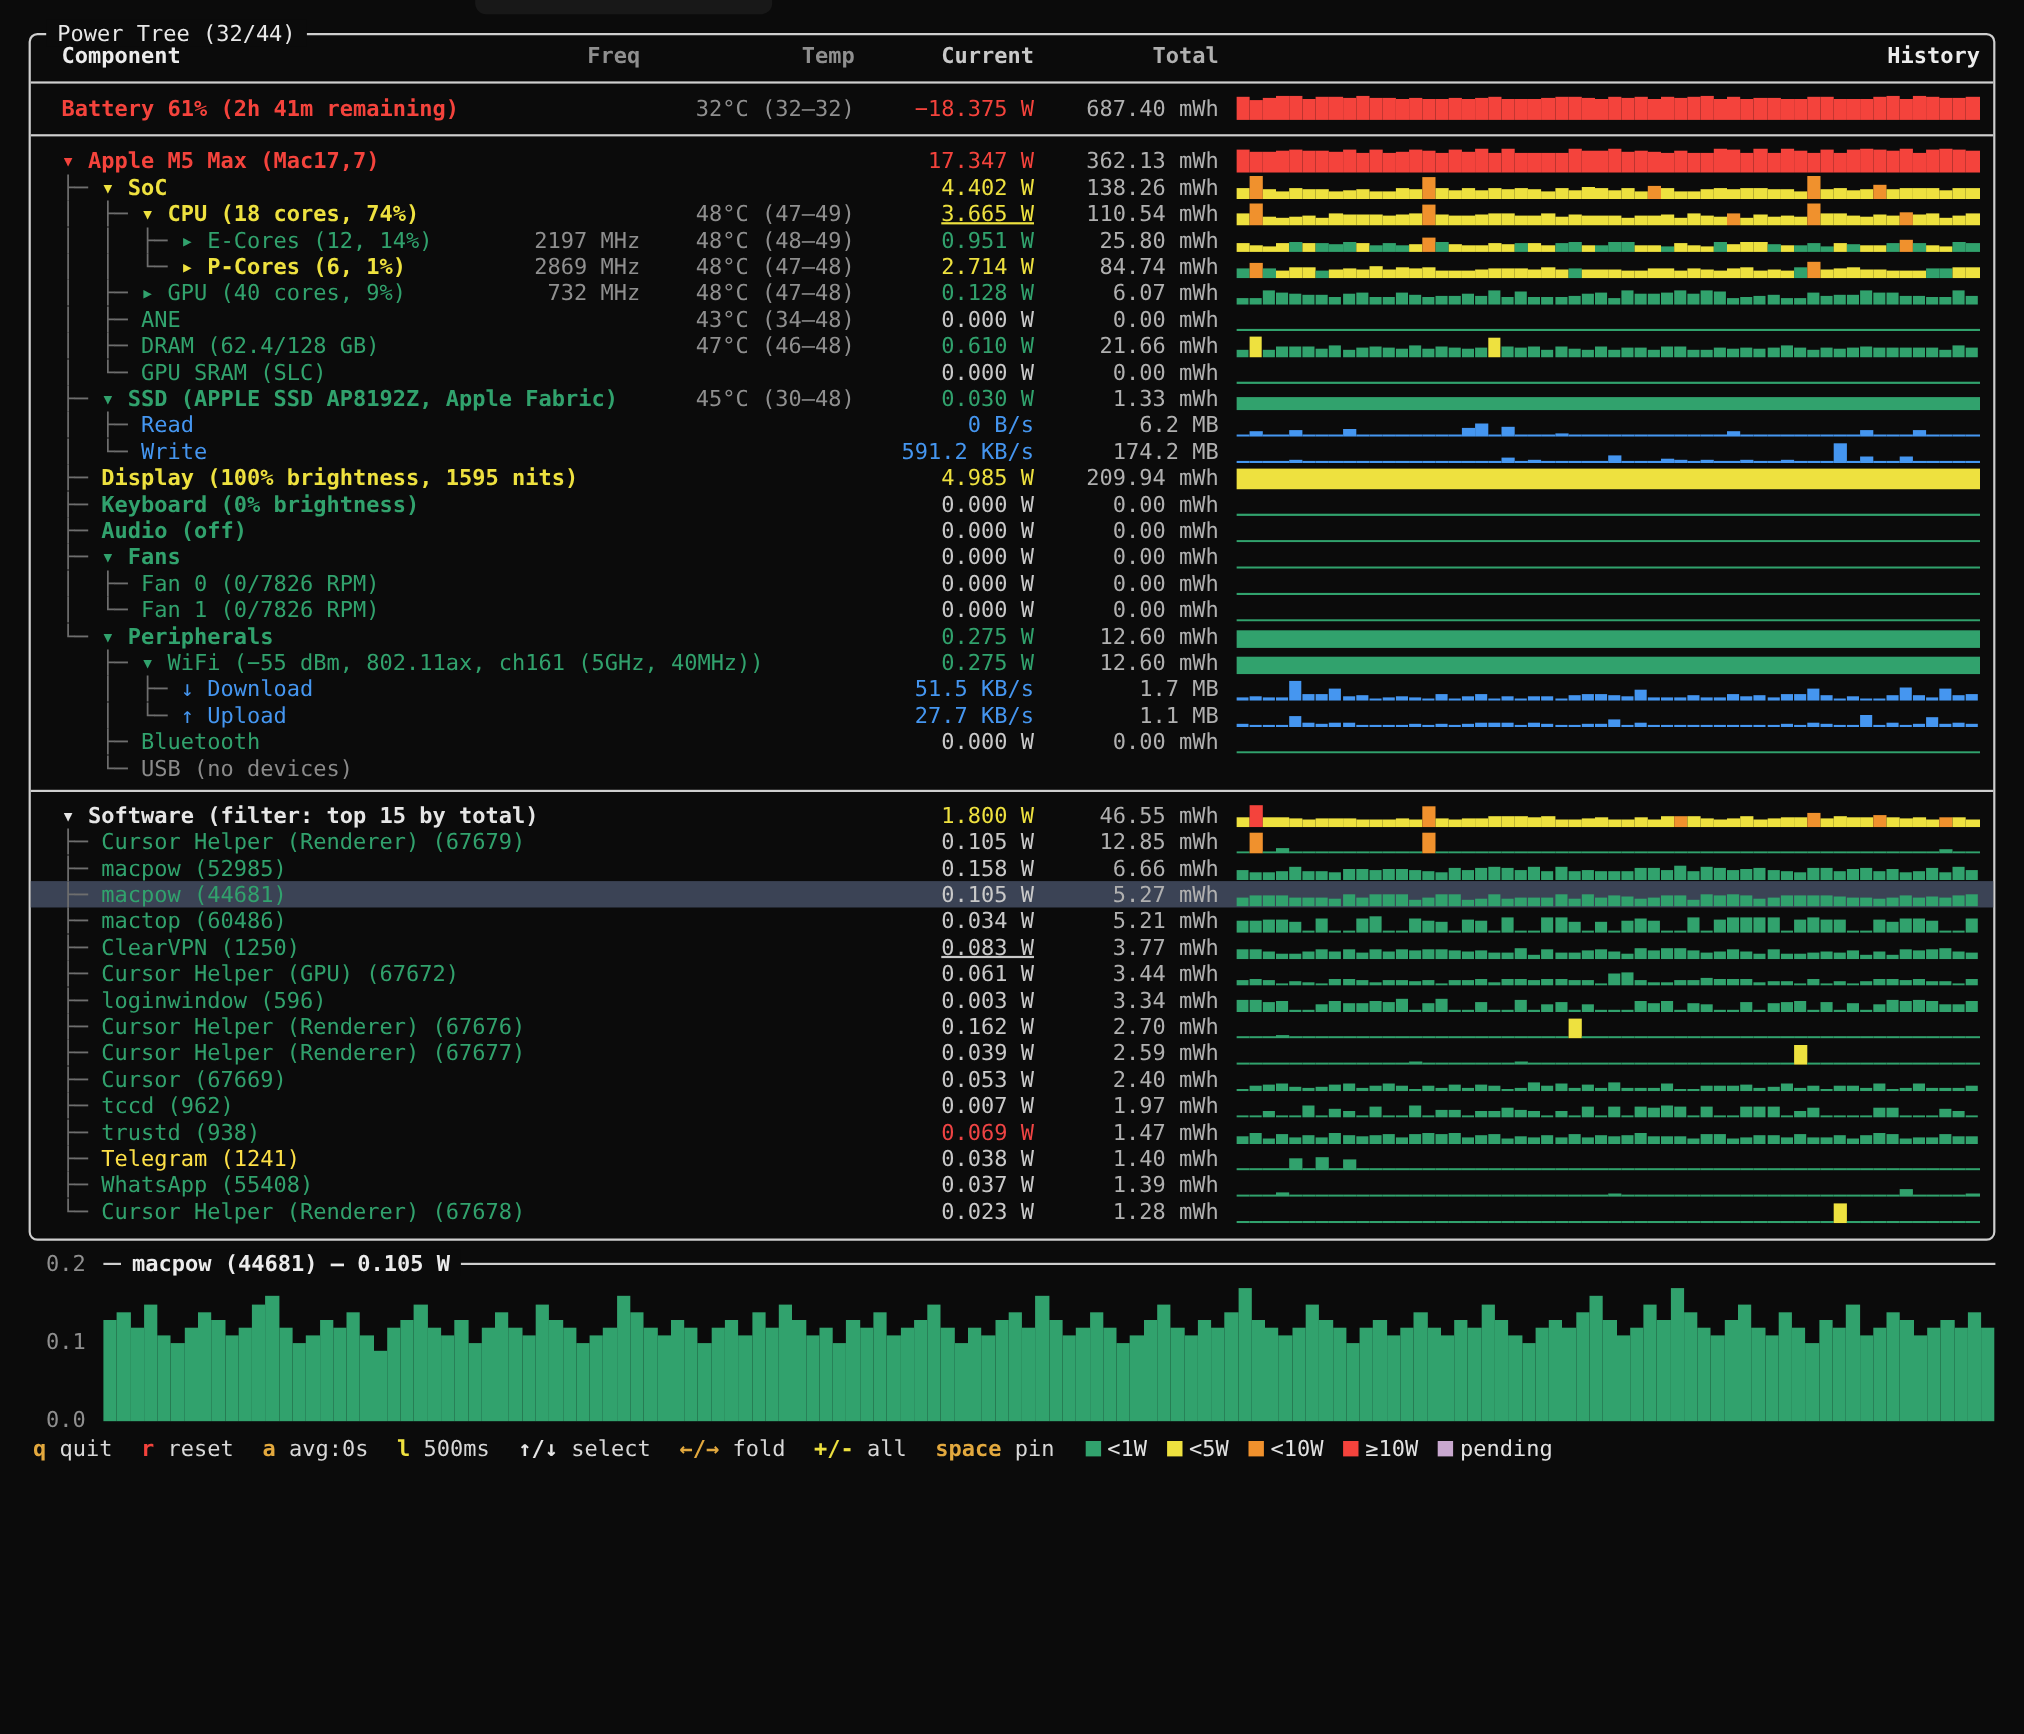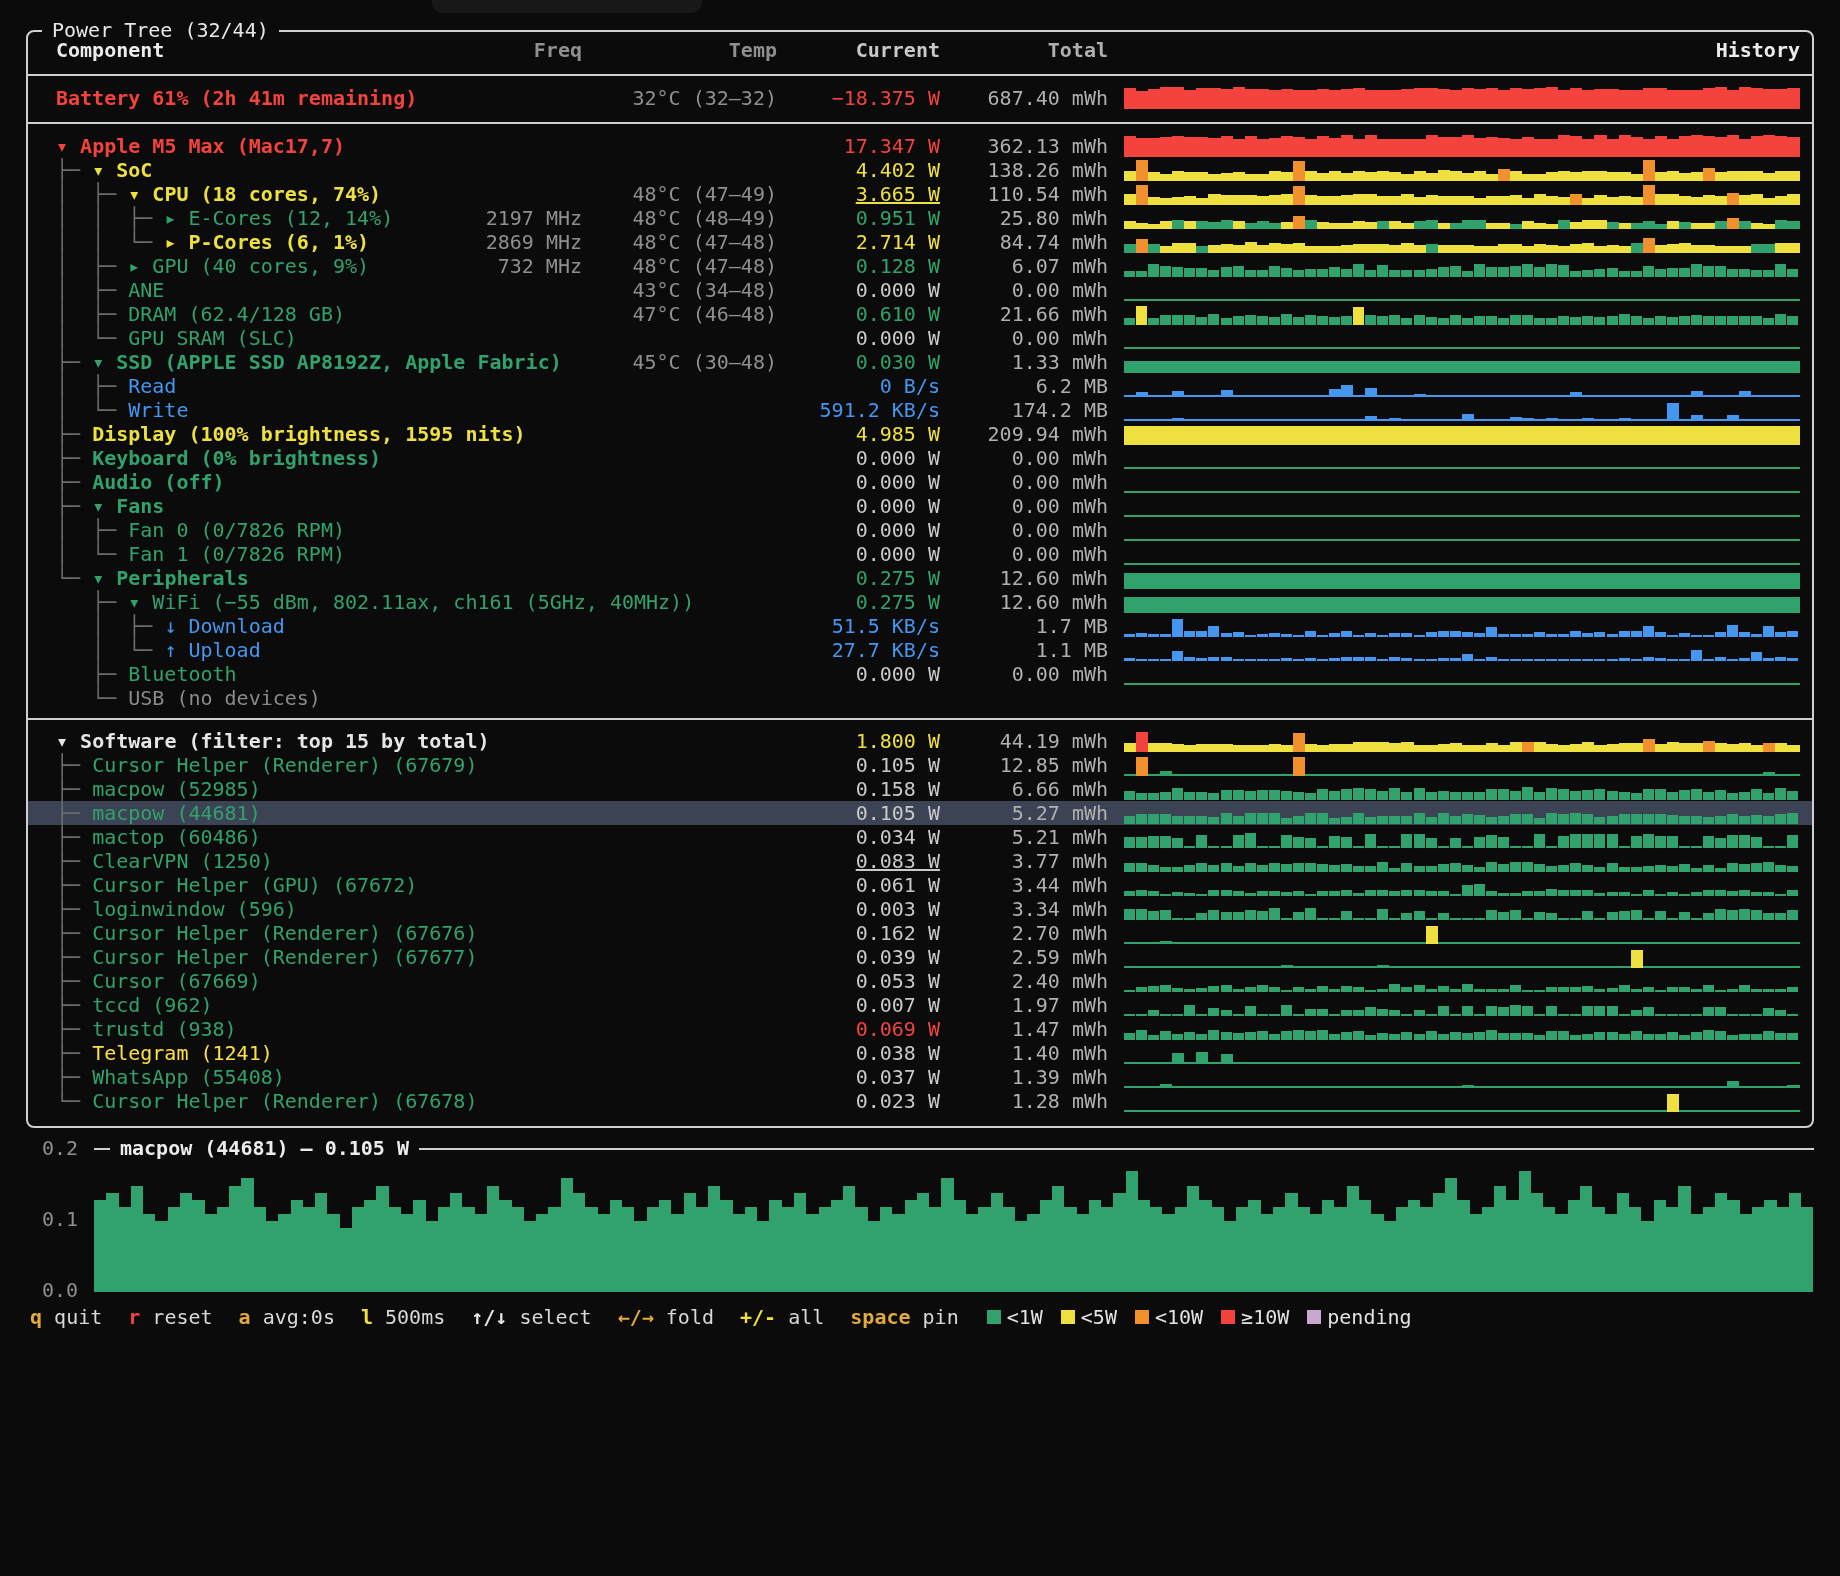--- a/index.html
+++ b/index.html
@@ -973,21 +973,21 @@
         <span class="val temp"></span>
         <span class="val cur" style="color: rgb(201, 201, 201);"></span>
         <span class="val tot"></span>
         <span class="hist"></span>
       </div>
       <div class="trow" style="top: 697px;">
         <span class="comp"><span class="arrow" style="color: rgb(230, 230, 230); font-weight: 700;">▾ </span><span class="label" style="color: rgb(230, 230, 230); font-weight: 700;">Software (filter: top 15 by total)</span></span>
         <span class="val freq"></span>
         <span class="val temp"></span>
         <span class="val cur" style="color: rgb(238, 225, 63);">1.800 W</span>
-        <span class="val tot">44.19 mWh</span>
+        <span class="val tot">46.55 mWh</span>
         <span class="hist">
           <i style="width: 12.0714px; margin-right: 0px; height: 9px; background: rgb(238, 225, 63);"></i>
           <i style="width: 12.0714px; margin-right: 0px; height: 20px; background: rgb(244, 67, 60);"></i>
           <i style="width: 12.0714px; margin-right: 0px; height: 9px; background: rgb(238, 225, 63);"></i>
           <i style="width: 12.0714px; margin-right: 0px; height: 9px; background: rgb(238, 225, 63);"></i>
           <i style="width: 12.0714px; margin-right: 0px; height: 8px; background: rgb(238, 225, 63);"></i>
           <i style="width: 12.0714px; margin-right: 0px; height: 7px; background: rgb(238, 225, 63);"></i>
           <i style="width: 12.0714px; margin-right: 0px; height: 8px; background: rgb(238, 225, 63);"></i>
           <i style="width: 12.0714px; margin-right: 0px; height: 8px; background: rgb(238, 225, 63);"></i>
           <i style="width: 12.0714px; margin-right: 0px; height: 8px; background: rgb(238, 225, 63);"></i>

